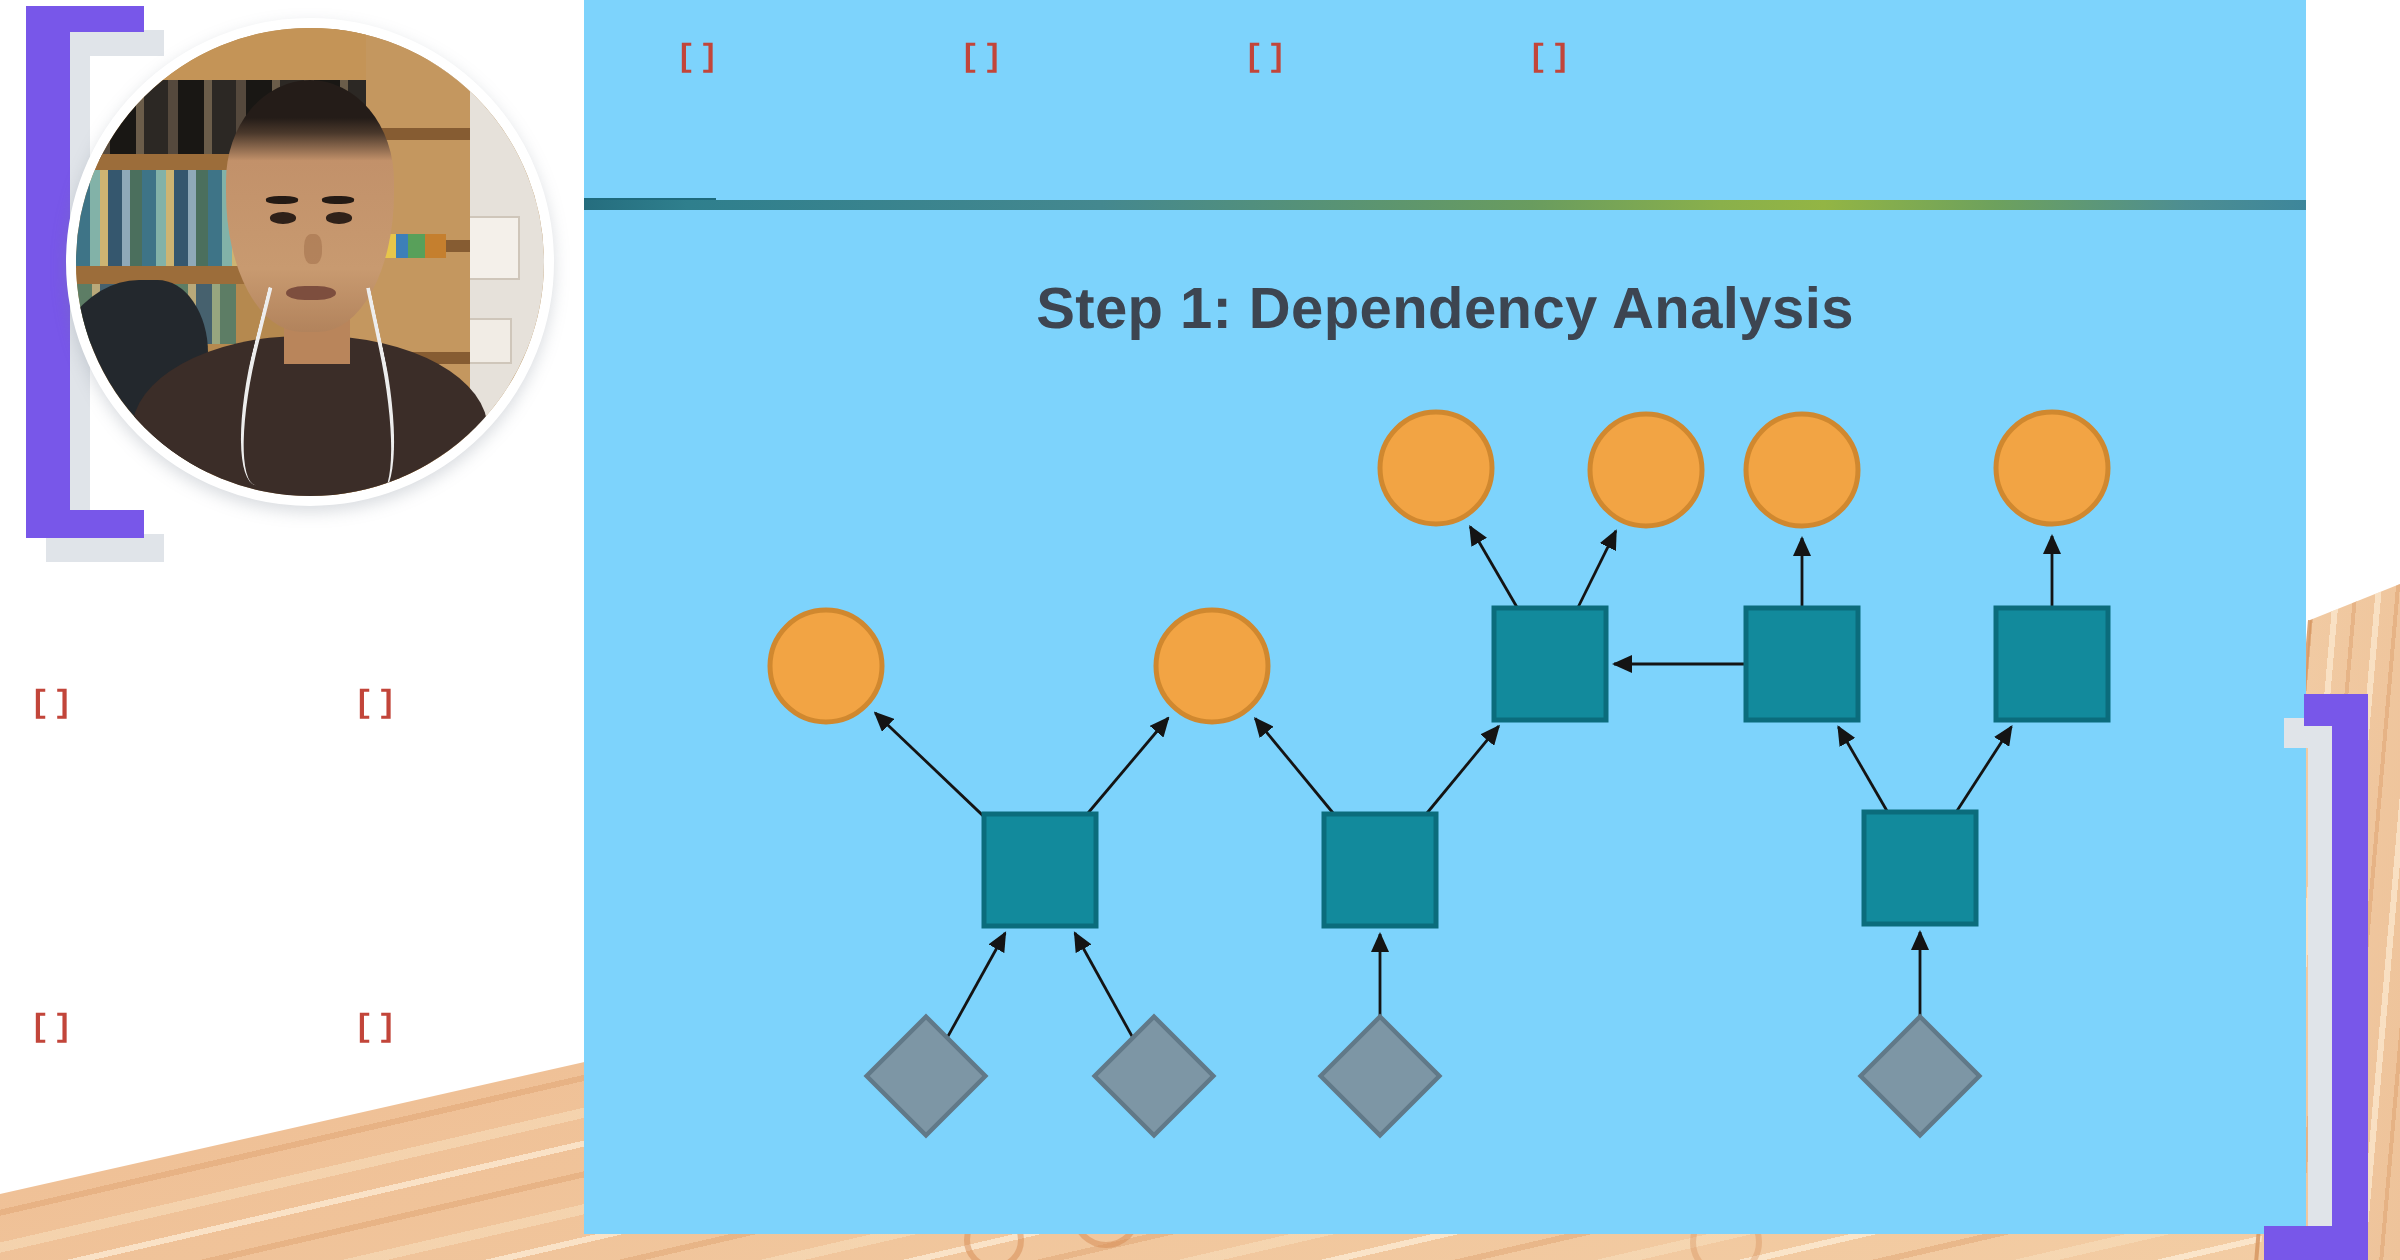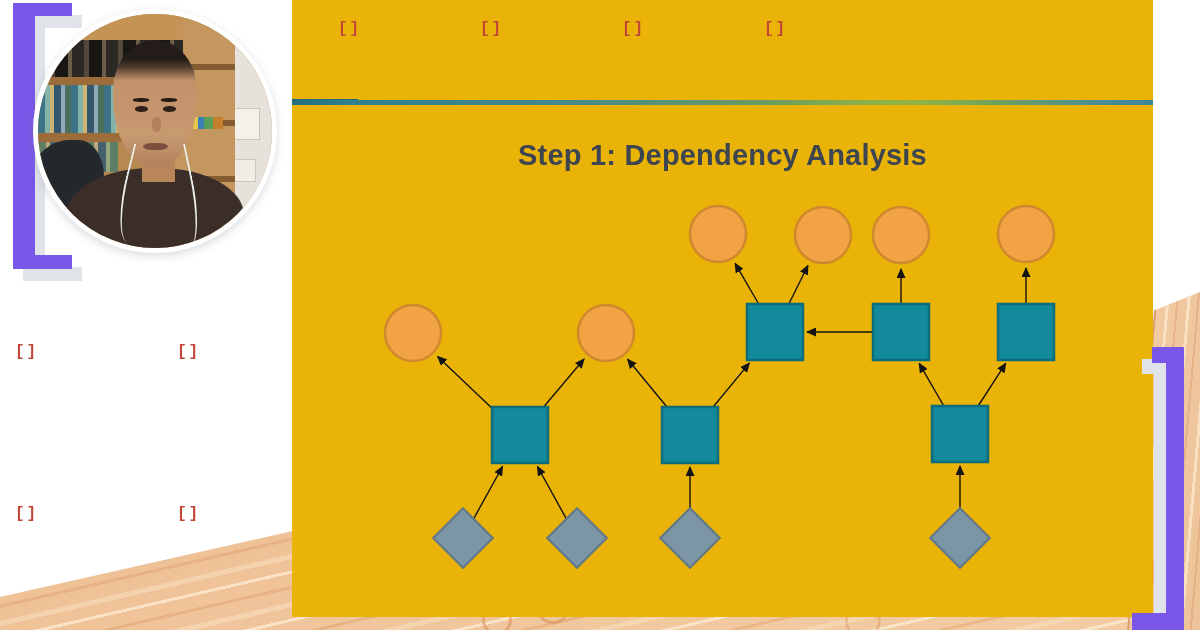--- a/index.html
+++ b/index.html
@@ -29,21 +29,21 @@
   }
   .wood-seam{
     position:absolute;left:1154px;top:310px;width:2px;height:322px;z-index:2;
     background:rgba(214,150,98,.85);transform:rotate(4.8deg);transform-origin:top left;
   }
   .ring{position:absolute;border-radius:50%;z-index:2;border:3px solid rgba(213,138,82,.5);}
   .ring.r1{left:482px;top:605px;width:24px;height:24px;}
   .ring.r2{left:536px;top:591px;width:28px;height:27px;}
   .ring.r3{left:845px;top:603px;width:30px;height:30px;border-color:rgba(213,138,82,.35);}
   
-  .slide{position:absolute;left:292px;top:0;width:861px;height:617px;background:#eab308;z-index:3;}
+  .slide{position:absolute;left:292px;top:0;width:861px;height:617px;background:#7dd3fc;z-index:3;}
   .accent-line{
     position:absolute;left:0;top:100px;width:100%;height:5px;
     background:linear-gradient(90deg,#256d7e 0%,#2f7f8d 6%,#44888f 30%,#699c5f 55%,
       #8ab04b 66%,#93b544 72%,#6da15d 82%,#4d8e92 93%,#3d869b 100%);
   }
   .accent-cap{position:absolute;left:0;top:99px;width:66px;height:6px;background:#1d6a7d;}
   .slide-title{
     position:absolute;left:0;top:139px;width:100%;text-align:center;
     font-size:29px;font-weight:bold;letter-spacing:.2px;color:var(--title-color,#3d4551);
   }

